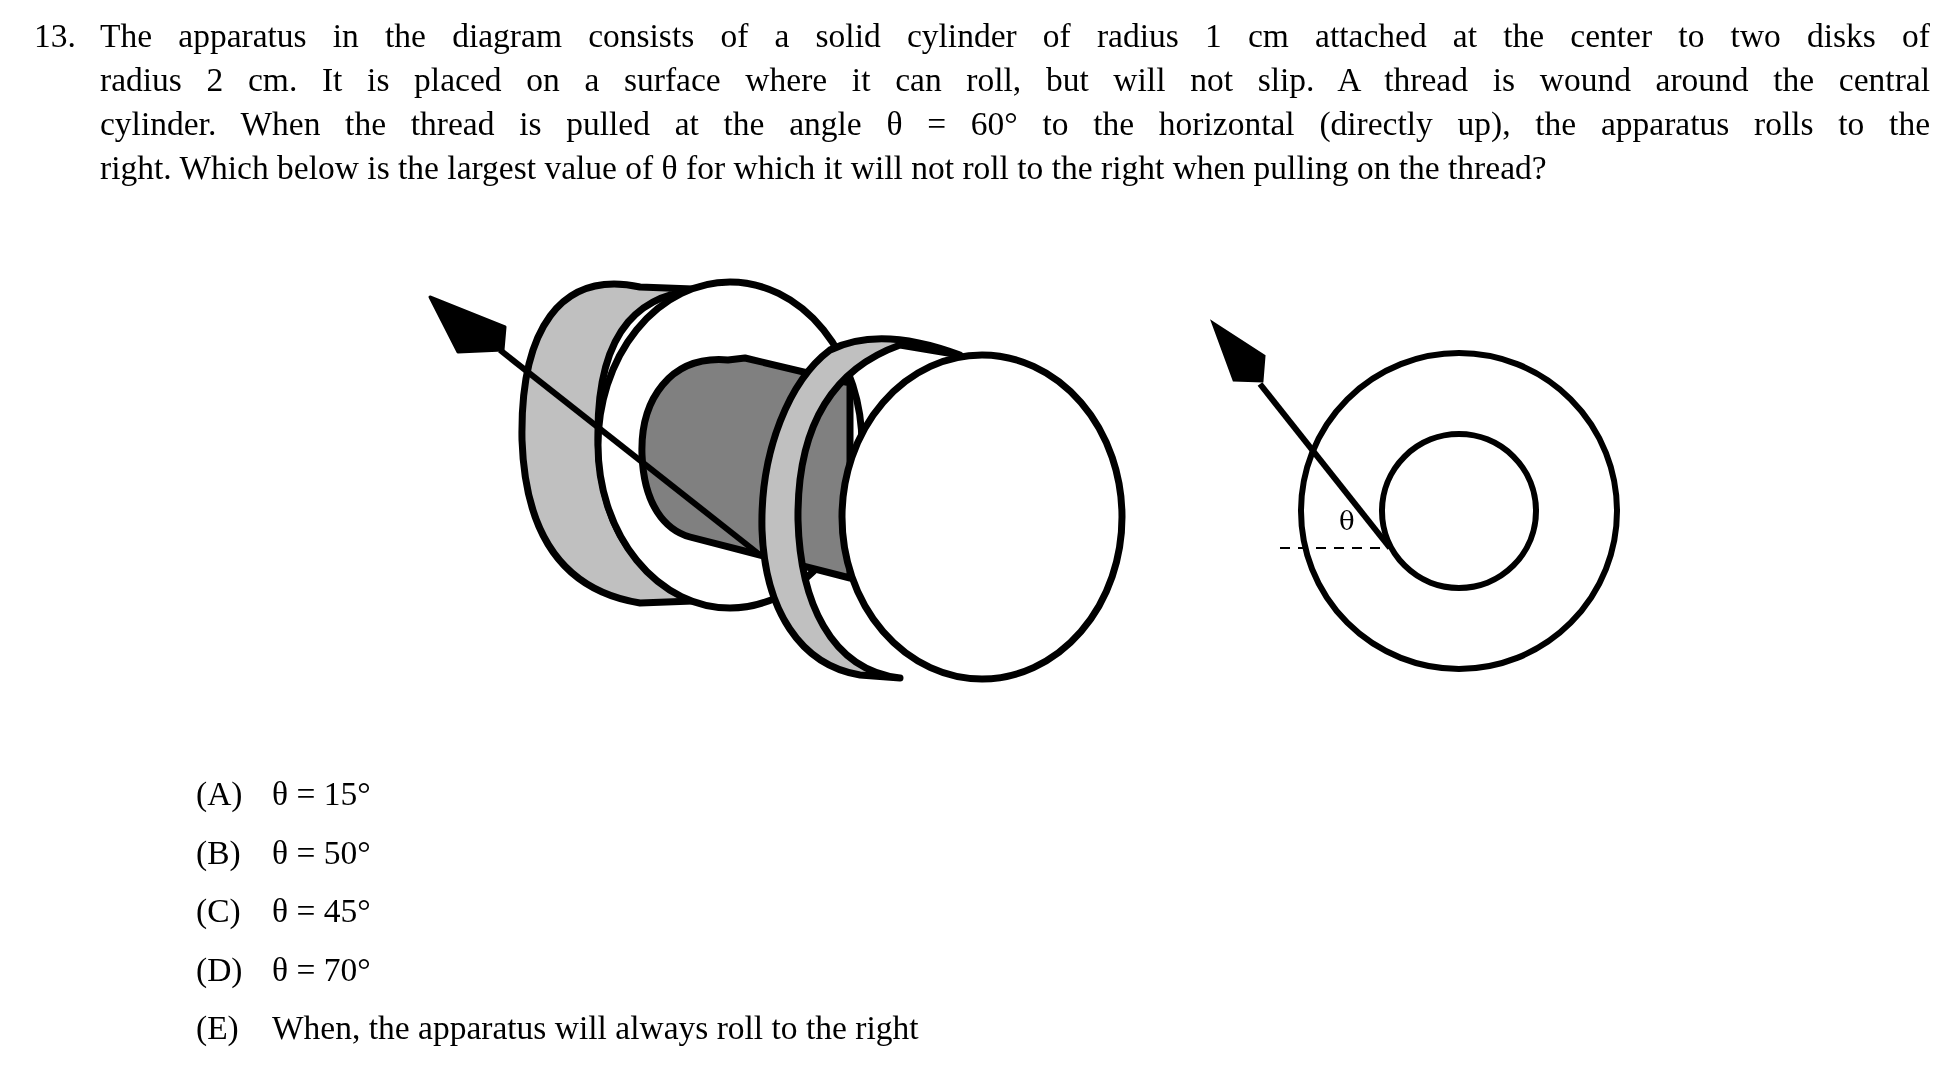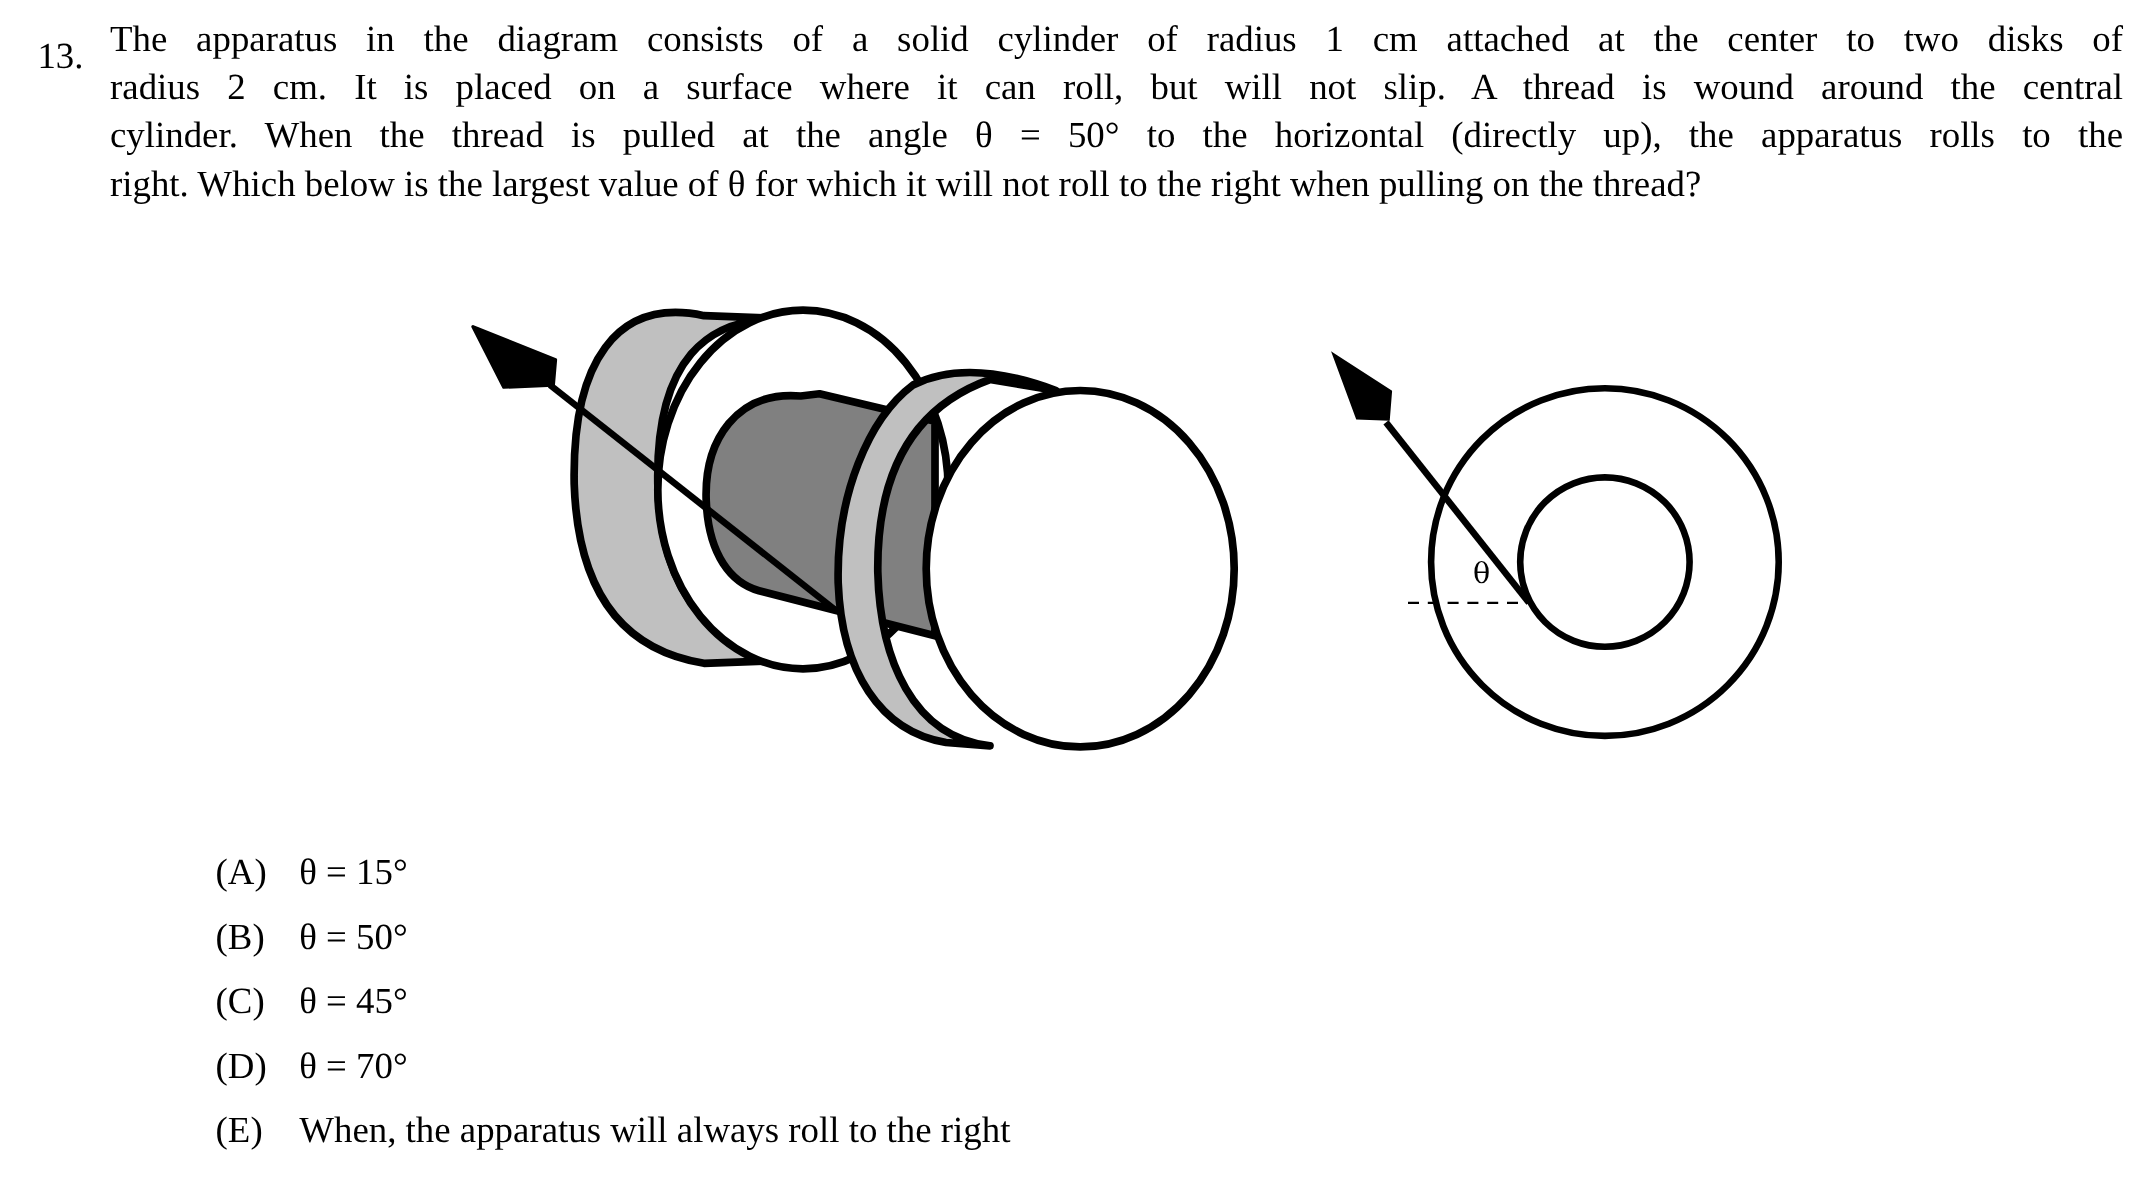--- a/index.html
+++ b/index.html
@@ -1,36 +1,36 @@
 <!DOCTYPE html>
 <html><head>
   <meta charset="utf-8">
   <style>
     html, body { margin: 0; padding: 0; background: #ffffff; }
     body { width: 1948px; height: 1088px; position: relative; overflow: hidden;
            font-family: "Liberation Serif", "DejaVu Serif", serif; color: #000; }
     .question { position: absolute; left: 34px; top: 14px; width: 1900px; font-size: 33.5px; line-height: 44px; }
-    .qnum { position: absolute; left: 0; top: 16px; }
+    .qnum { position: absolute; left: 0; top: 0; }
     .qbody { position: absolute; left: 66px; top: 0; width: 1830px; text-align: justify; font-family: Liberation Serif, serif; }
     .qline { display: block; white-space: nowrap; text-align-last: justify; }
     .qline.last { text-align-last: left; }
     .figure { position: absolute; left: 0; top: 0; width: 1948px; height: 1088px; }
     .choices { position: absolute; left: 196px; top: 765px; font-size: 33.5px; }
     .choice { height: 58.5px; line-height: 58.5px; white-space: nowrap; }
     .choice .lbl { display: inline-block; width: 76px; }
   </style>
 </head>
 <body>
 
 <div class="question">
   <span class="qnum">13.</span>
   <div class="qbody">
     <span class="qline">The apparatus in the diagram consists of a solid cylinder of radius 1 cm attached at the center to two disks of</span>
     <span class="qline">radius 2 cm.  It is placed on a surface where it can roll, but will not slip.  A thread is wound around the central</span>
-    <span class="qline">cylinder. When the thread is pulled at the angle θ = 50° to the horizontal (directly up), the apparatus rolls to the</span>
+    <span class="qline">cylinder. When the thread is pulled at the angle θ = 60° to the horizontal (directly up), the apparatus rolls to the</span>
     <span class="qline last">right. Which below is the largest value of θ for which it will not roll to the right when pulling on the thread?</span>
   </div>
 </div>
 
 <svg class="figure" width="1948" height="1088" viewBox="0 0 1948 1088">
 
   <g stroke="#000" stroke-width="7" stroke-linejoin="round">
 
     <path d="M 640 287 C 560 270 520 330 522 440 C 525 530 560 590 640 603 L 720 600 C 640 590 600 530 598 440 C 596 330 640 285 720 290 Z" fill="#c0c0c0"></path>
 

